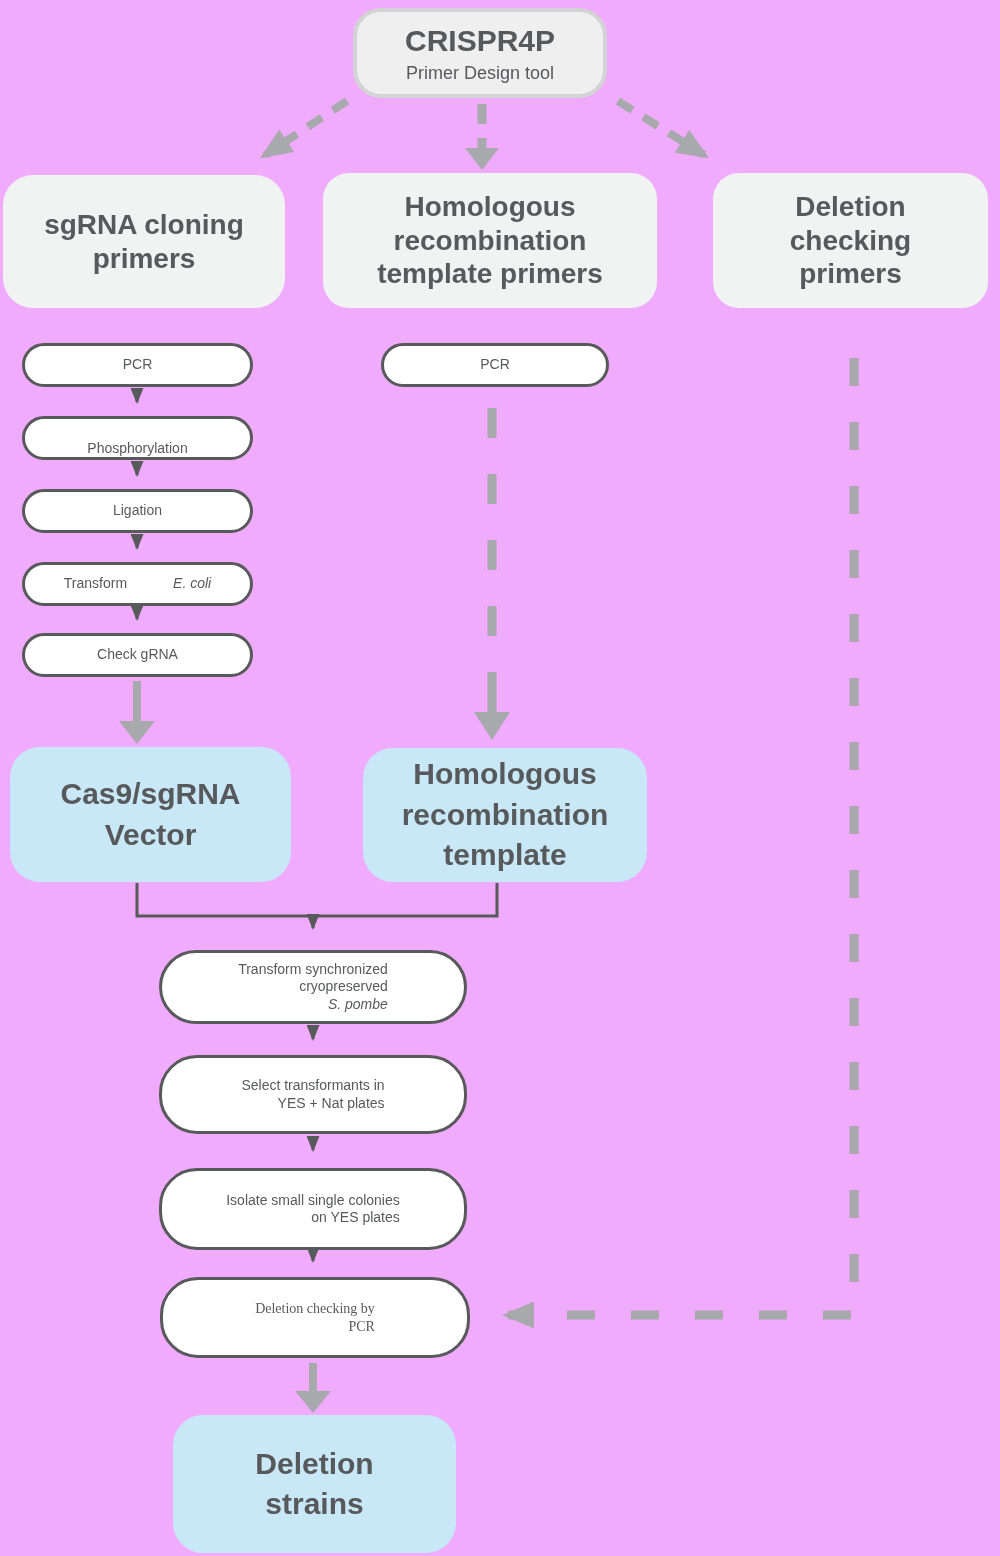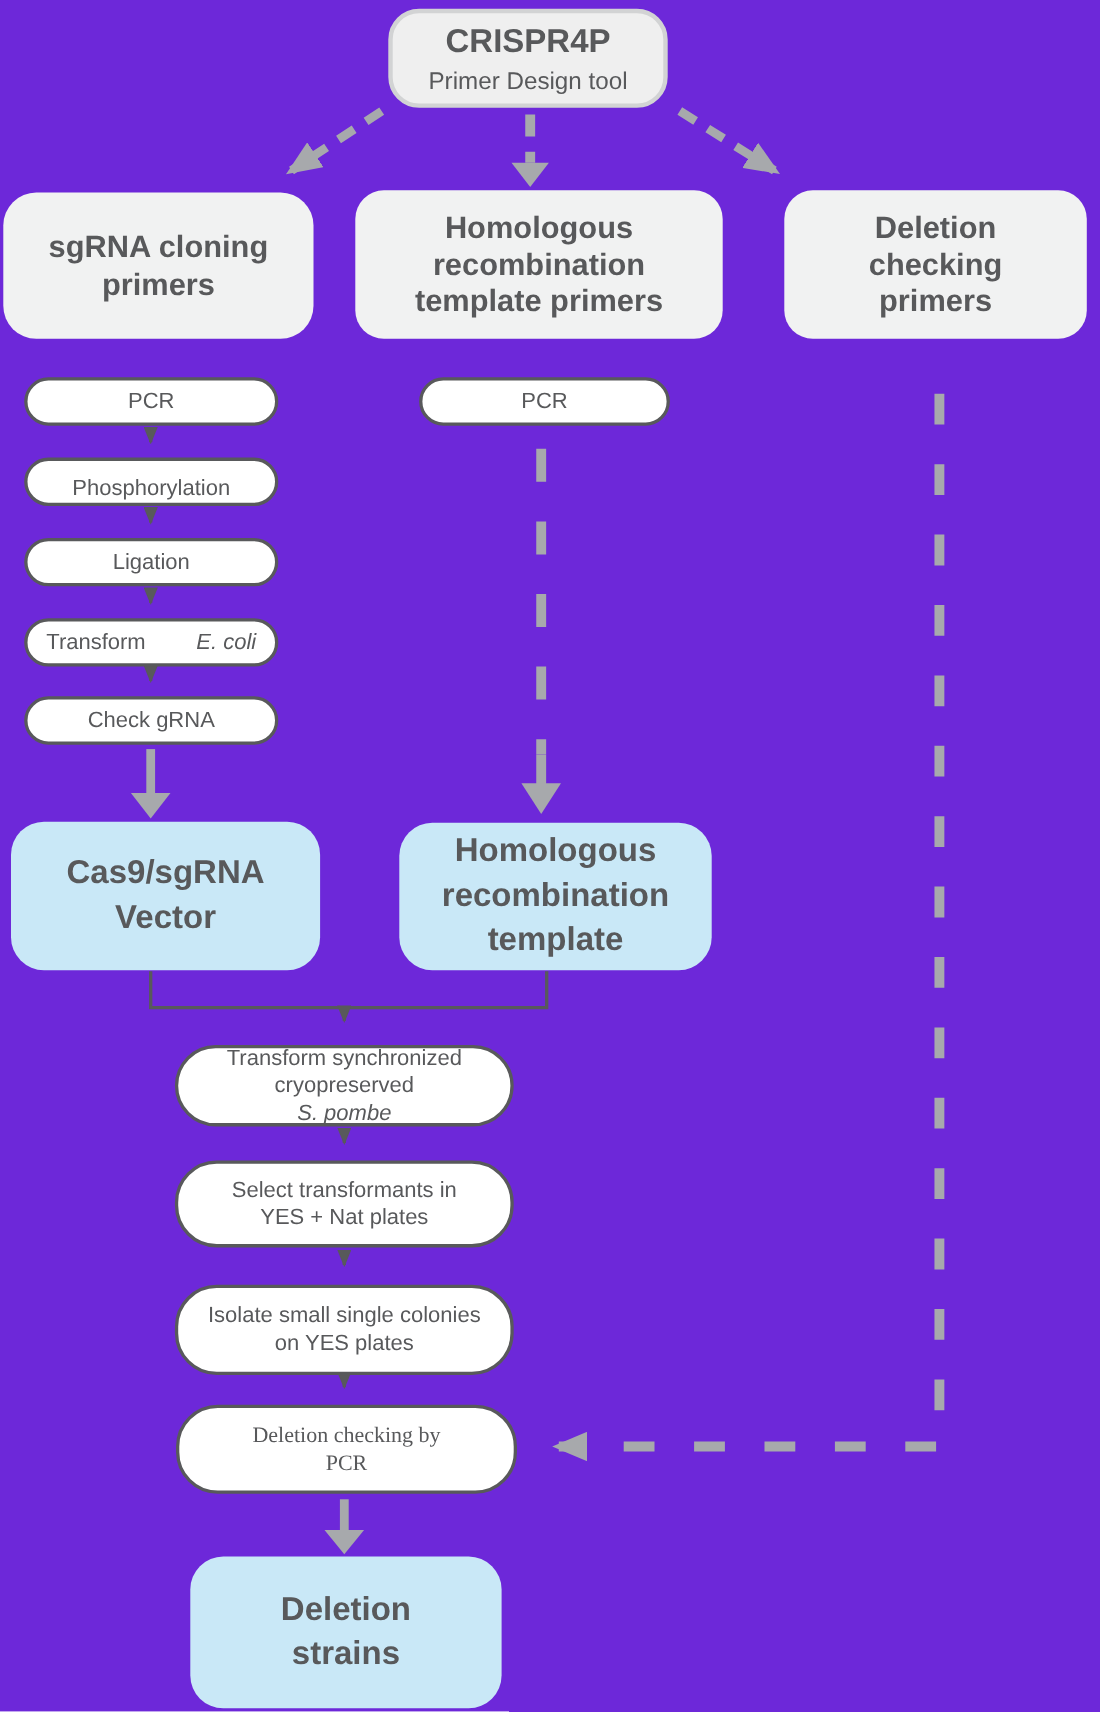--- a/index.html
+++ b/index.html
@@ -5,21 +5,21 @@
   html, body {
     margin: 0;
     padding: 0;
     background: #ffffff;
     font-family: "Liberation Sans", sans-serif;
   }
   .canvas {
     position: relative;
     width: 1000px;
     height: 1556px;
-    background: #6d28d9;
+    background: #f0abfc;
     overflow: hidden;
     color: var(--dark, #58595b);
   }
   .connectors {
     position: absolute;
     left: 0; top: 0;
     width: 1000px; height: 1556px;
     z-index: 0;
   }
   .box {
@@ -34,36 +34,36 @@
   }
   .label { white-space: pre-line; }
   .root-box {
     background: var(--root_fill, #efefef);
     border: 4px solid var(--root_border, #d2d3d4);
     border-radius: 28px;
     flex-direction: column;
     line-height: 1.25;
   }
   .root-title { font-size: 30px; font-weight: bold; }
-  .root-subtitle { font-size: 22px; margin-top: 3px; }
+  .root-subtitle { font-size: 18px; margin-top: 3px; }
   .header-box {
     background: var(--box_gray, #f1f2f2);
     border-radius: 26px;
     font-size: 28px;
     font-weight: bold;
     line-height: 1.2;
   }
   .pill {
     background: #ffffff;
     border: 3px solid var(--dark, #58595b);
     border-radius: 23px;
-    font-size: 20px;
+    font-size: 14px;
     line-height: 1.25;
   }
-  .pill-lg { border-radius: 38px; }
+  .pill-lg { border-radius: 38px; text-align: right; }
   .blue-box {
     background: var(--blue, #c9e8f7);
     border-radius: 30px;
     font-size: 30px;
     font-weight: bold;
     line-height: 1.35;
   }
   .em { font-style: italic; }
 </style>
 </head>

